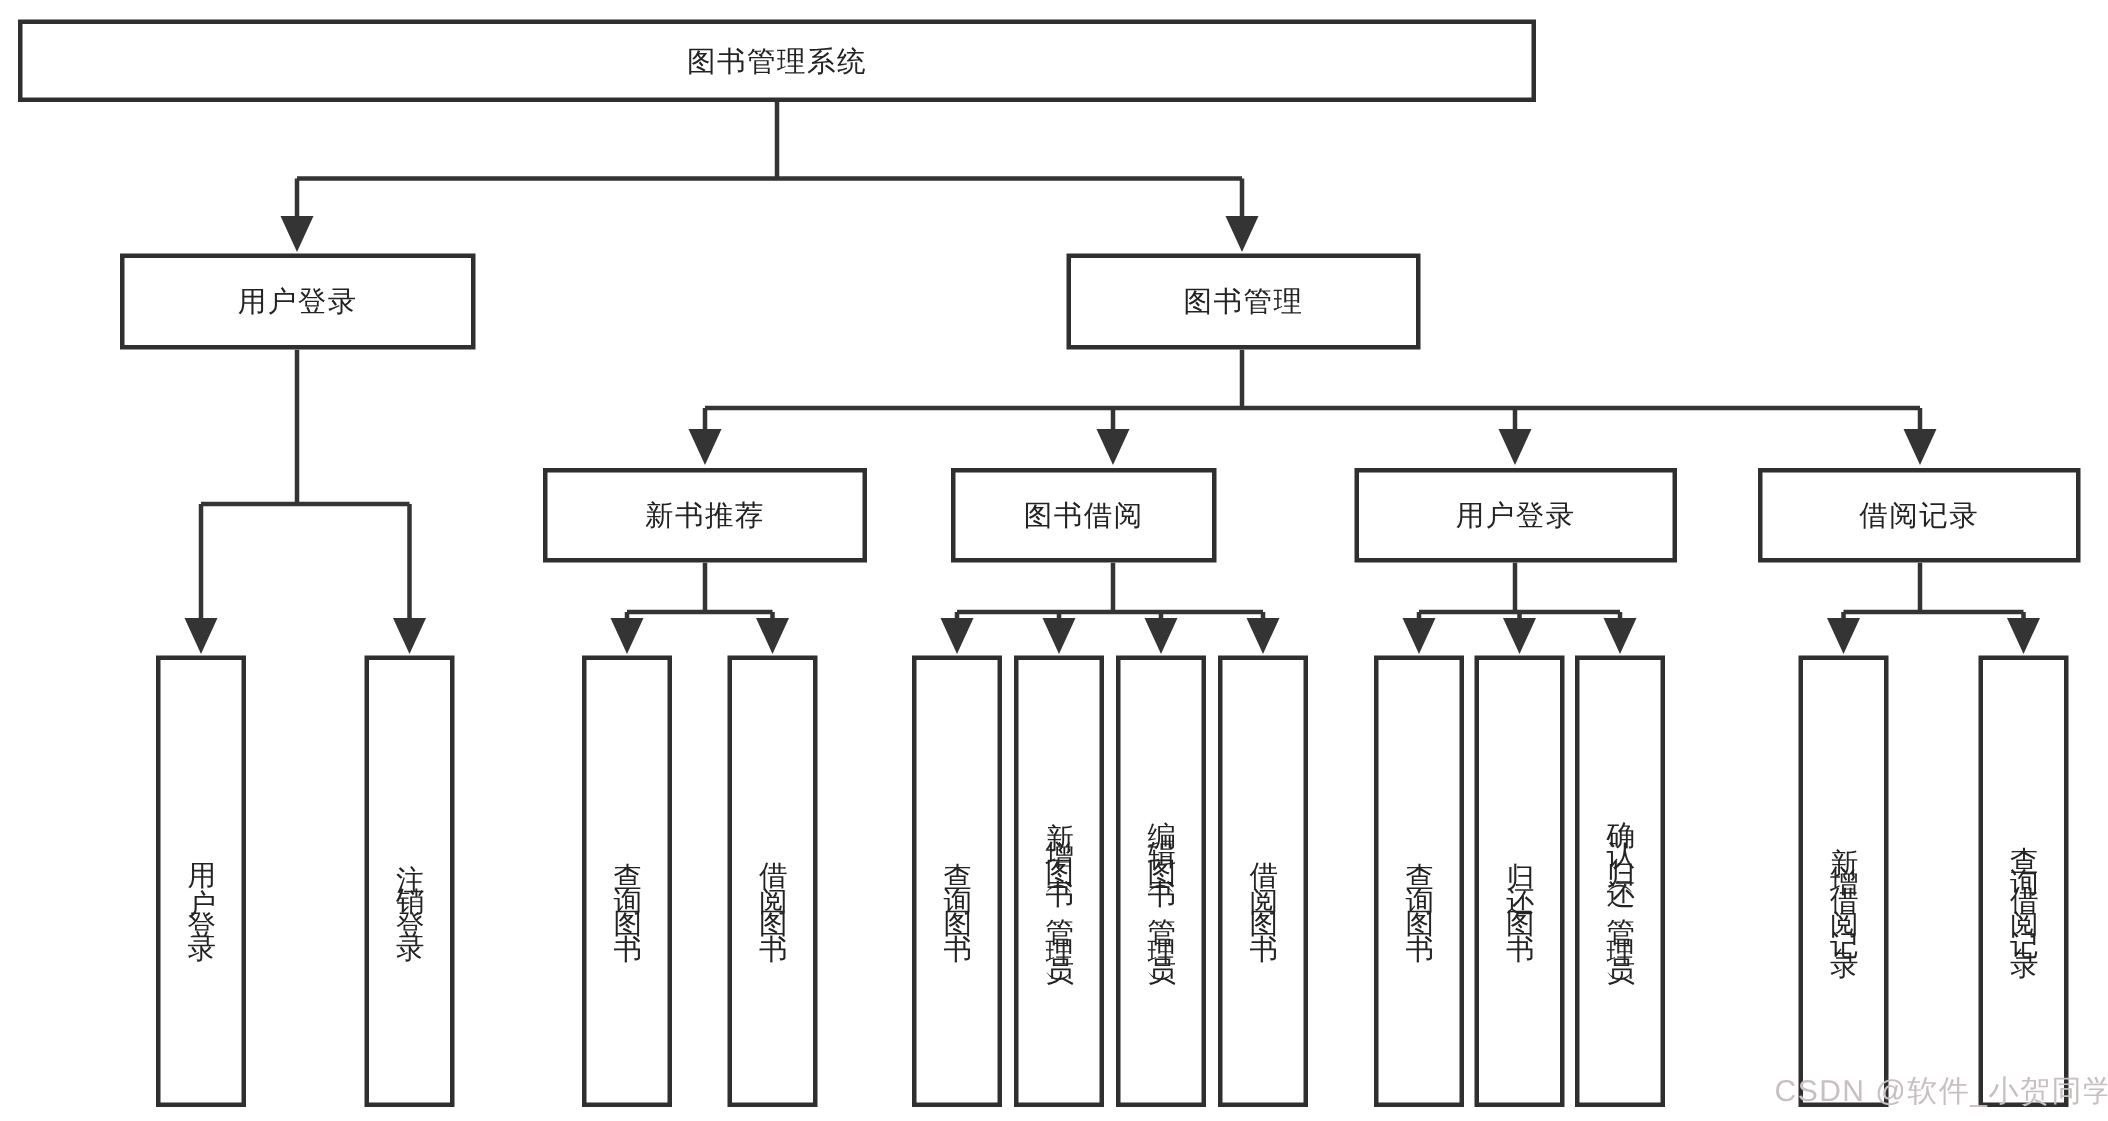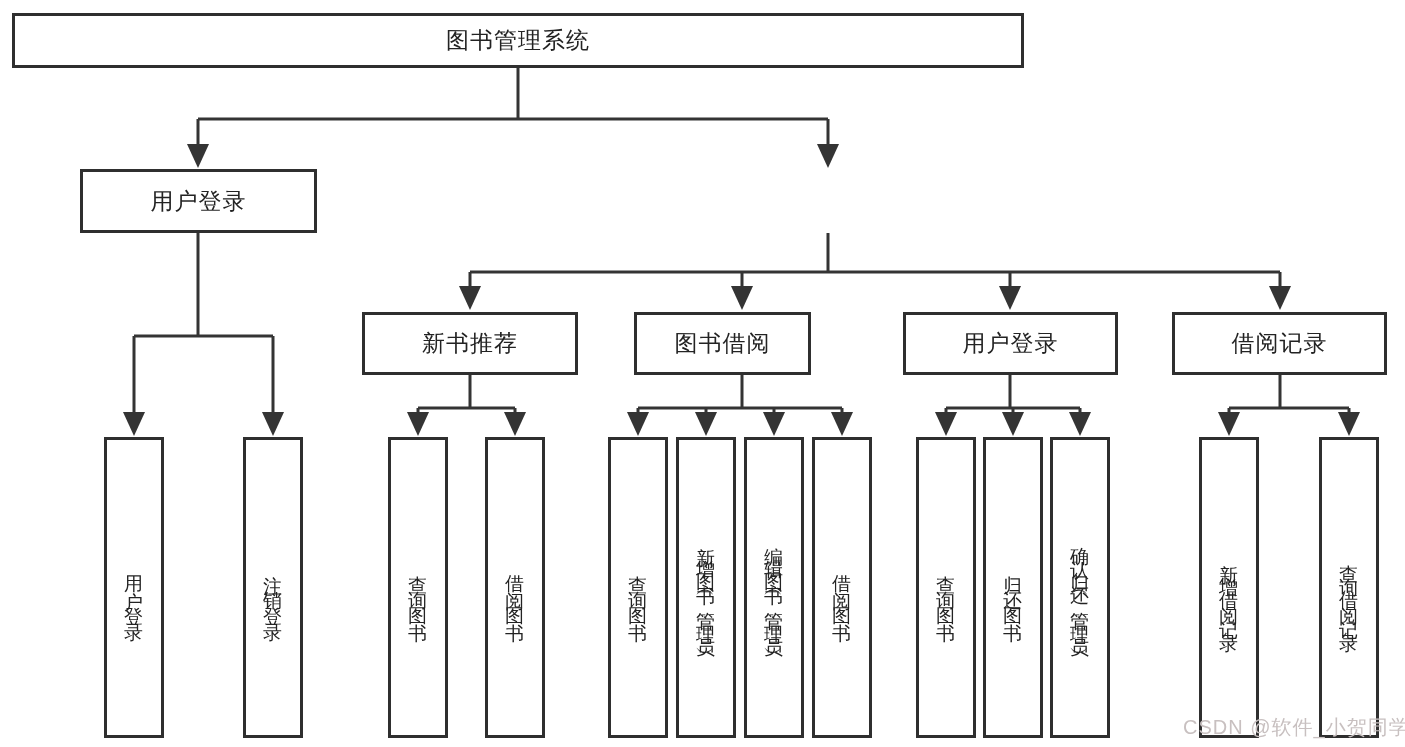--- a/index.html
+++ b/index.html
@@ -25,21 +25,21 @@
     position: absolute;
     box-sizing: border-box;
     border: 3px solid #2f2f2f;
     background: #ffffff;
     display: flex;
     align-items: center;
     justify-content: center;
     z-index: 1;
   }
   .hnode .lbl {
-    font-size: 23px;
+    font-size: 19px;
     color: #232323;
     letter-spacing: 1px;
     white-space: nowrap;
   }
   .vnode {
     position: absolute;
     box-sizing: border-box;
     border: 3px solid #2f2f2f;
     background: #ffffff;
     display: flex;
@@ -110,20 +110,23 @@
     </g>
   </svg>
 
   <div class="hnode" style="left:12px; top:13px; width:1012px; height:55px;">
     <span class="lbl">图书管理系统</span>
   </div>
 
   <div class="hnode" style="left:80px; top:169px; width:237px; height:64px;">
     <span class="lbl">用户登录</span>
   </div>
+  <div class="hnode" style="left:711px; top:169px; width:236px; height:64px;">
+    <span class="lbl">图书管理</span>
+  </div>
 
   <div class="hnode" style="left:362px; top:312px; width:216px; height:63px;font-family:Liberation Serif, serif;">
     <span class="lbl">新书推荐</span>
   </div>
   <div class="hnode" style="left:634px; top:312px; width:177px; height:63px;">
     <span class="lbl">图书借阅</span>
   </div>
   <div class="hnode" style="left:903px; top:312px; width:215px; height:63px;">
     <span class="lbl">用户登录</span>
   </div>

